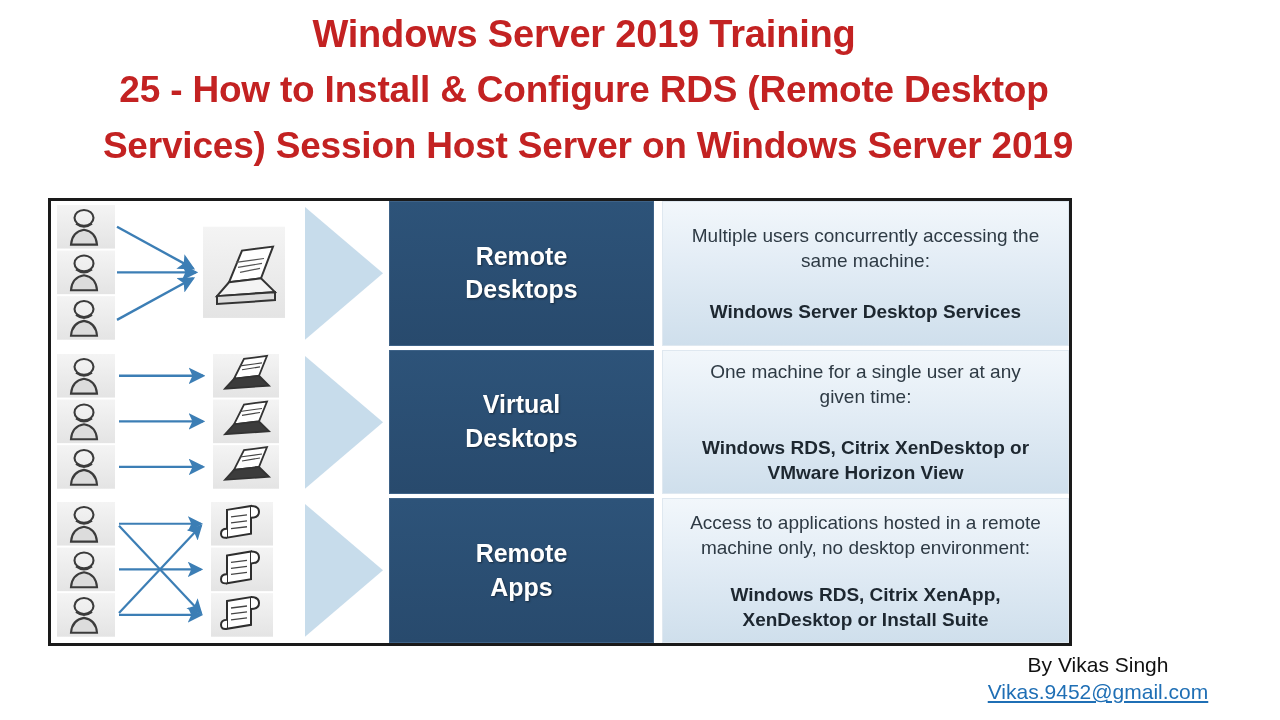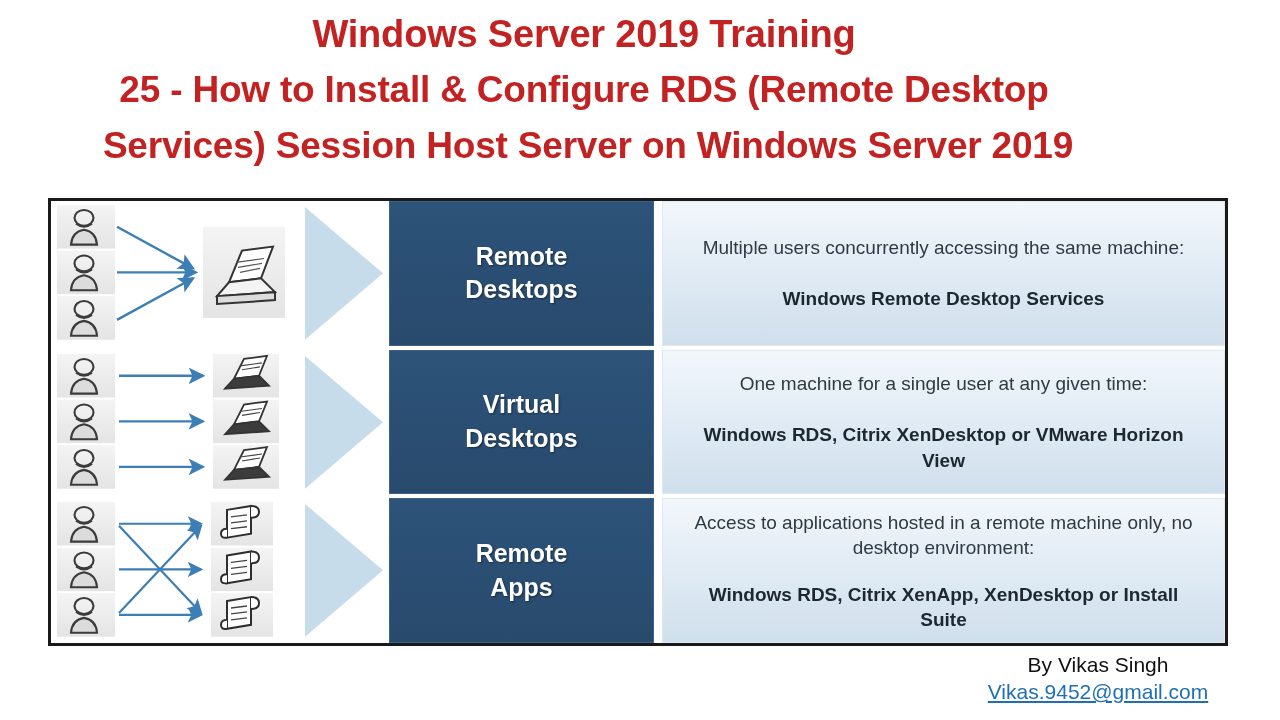--- a/index.html
+++ b/index.html
@@ -34,21 +34,21 @@
   }
   .title-line.l1 { font-size: 38px; }
   .title-line.l2 { font-size: 37px; }
   .title-line.l3 { font-size: 37px; margin-left: 8px; }
 
   
   .diagram {
     position: absolute;
     left: 48px;
     top: 198px;
-    width: 1180px;
+    width: 1024px;
     height: 448px;
     border: 3px solid #1a1a1a;
     background: #ffffff;
     box-sizing: border-box;
   }
   .rows {
     position: absolute;
     left: 0; top: 0;
     width: 100%; height: 100%;
     display: flex;
@@ -228,21 +228,21 @@
         <div class="cat-label">
           <div>Remote</div>
           <div>Desktops</div>
         </div>
       </div>
 
       <div class="desc-spacer"></div>
 
       <div class="desc-box">
         <div class="desc-top">Multiple users concurrently accessing the same machine:</div>
-        <div class="desc-bottom">Windows Remote Desktop Services</div>
+        <div class="desc-bottom">Windows Server Desktop Services</div>
       </div>
     </div>
 
     <div class="row row-2">
 
       <div class="icon-panel">
         <svg viewBox="0 0 248 146" preserveAspectRatio="none">
           <defs>
             <marker id="ah2" markerWidth="7" markerHeight="7" refX="6" refY="3.5" orient="auto">
               <path d="M0,0 L7,3.5 L0,7 L1.6,3.5 Z" fill="#3C7EB5"></path>

